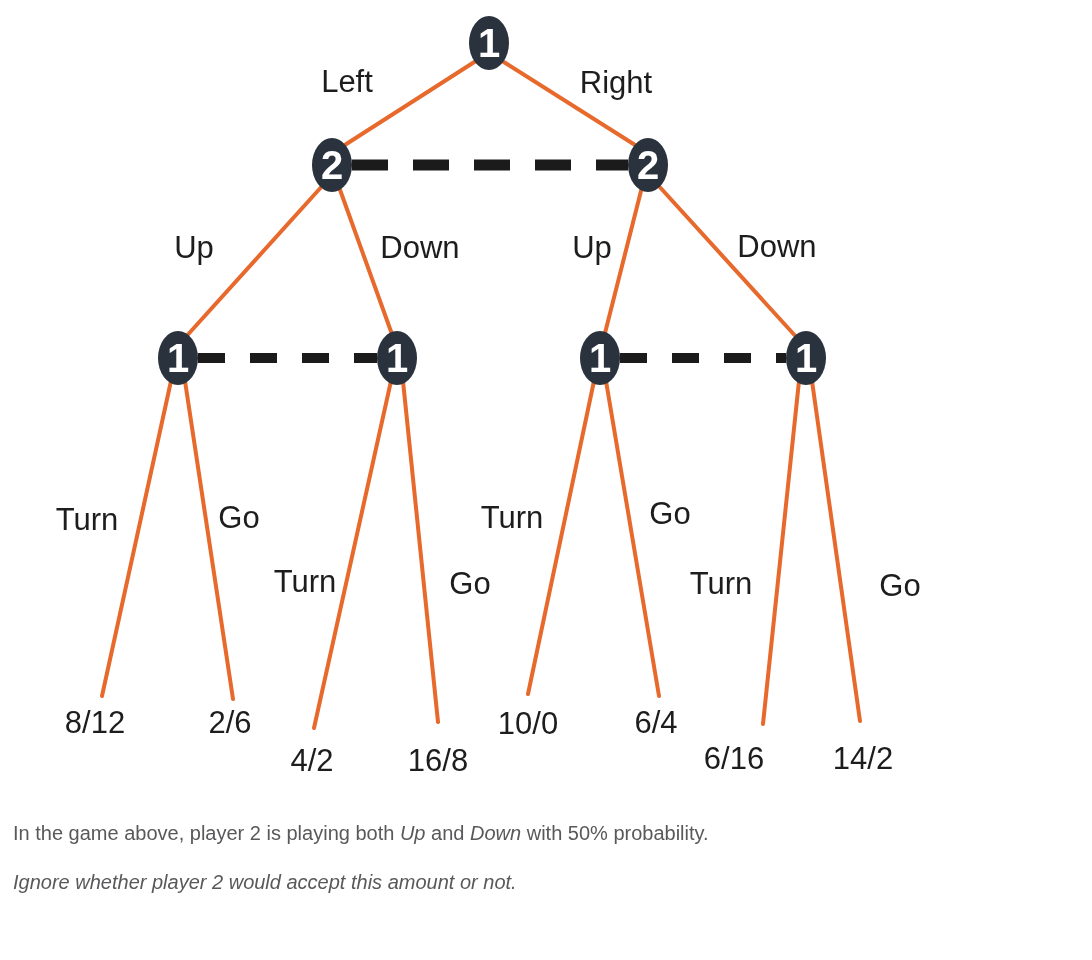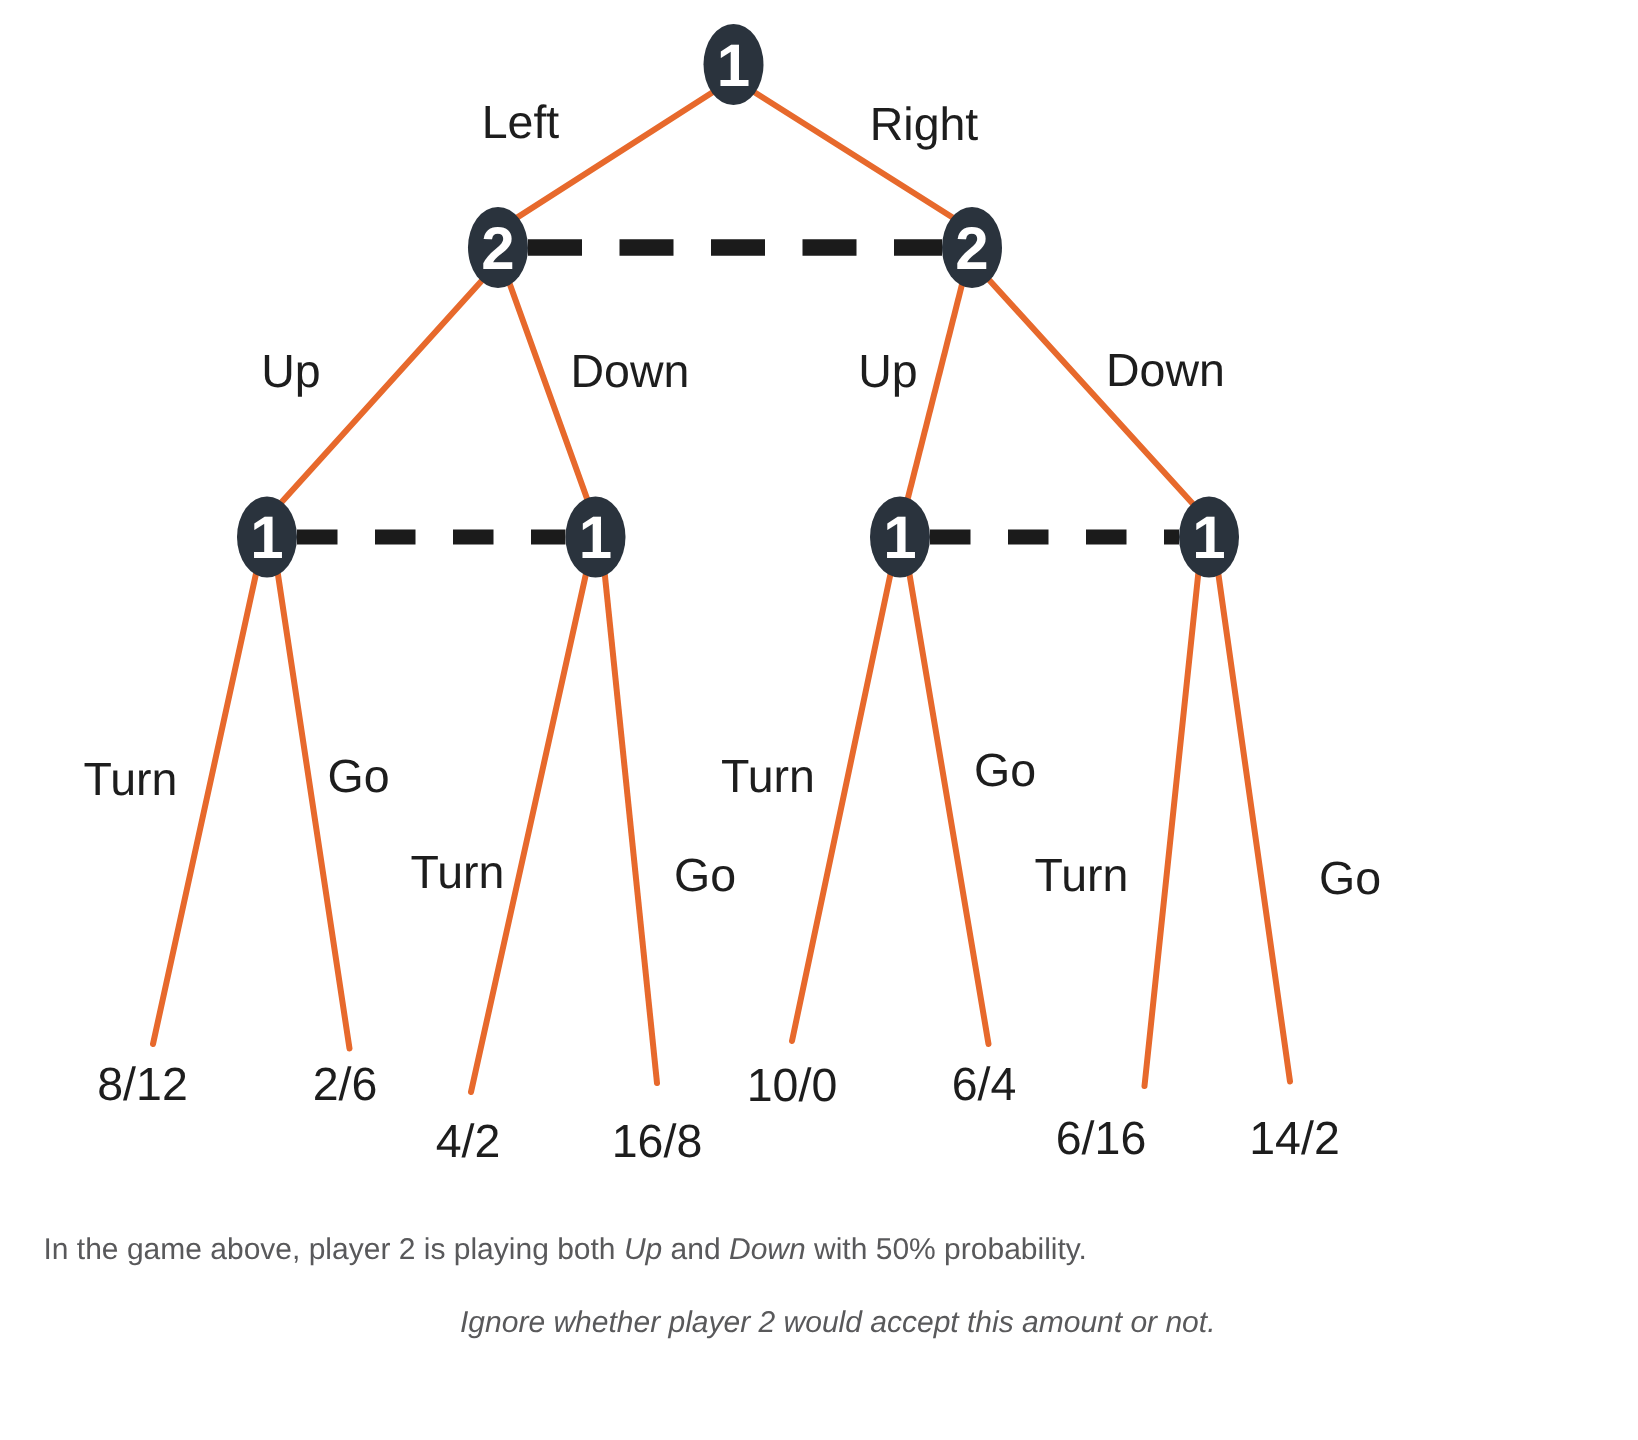--- a/index.html
+++ b/index.html
@@ -32,23 +32,23 @@
   }
   .question {
     position: absolute;
     left: 13px;
     top: 822px;
     width: 1075px;
     color: #59595b;
     font-size: 20px;
     line-height: 1.15;
   }
-  .question p { margin: 0 0 26px 16px; }
+  .question p { margin: 0 0 26px 0; }
   .question em { font-style: italic; }
-  .question .italic-line { font-style: italic; text-align: center; }
+  .question .italic-line { font-style: italic; }
 </style>
 </head>
 <body>
 
 <div class="page">
 
   <svg class="tree" width="1092" height="812" viewBox="0 0 1092 812">
 
     <line class="edge" x1="479" y1="59" x2="337" y2="150"></line>
     <line class="edge" x1="499" y1="59" x2="643" y2="150"></line>

